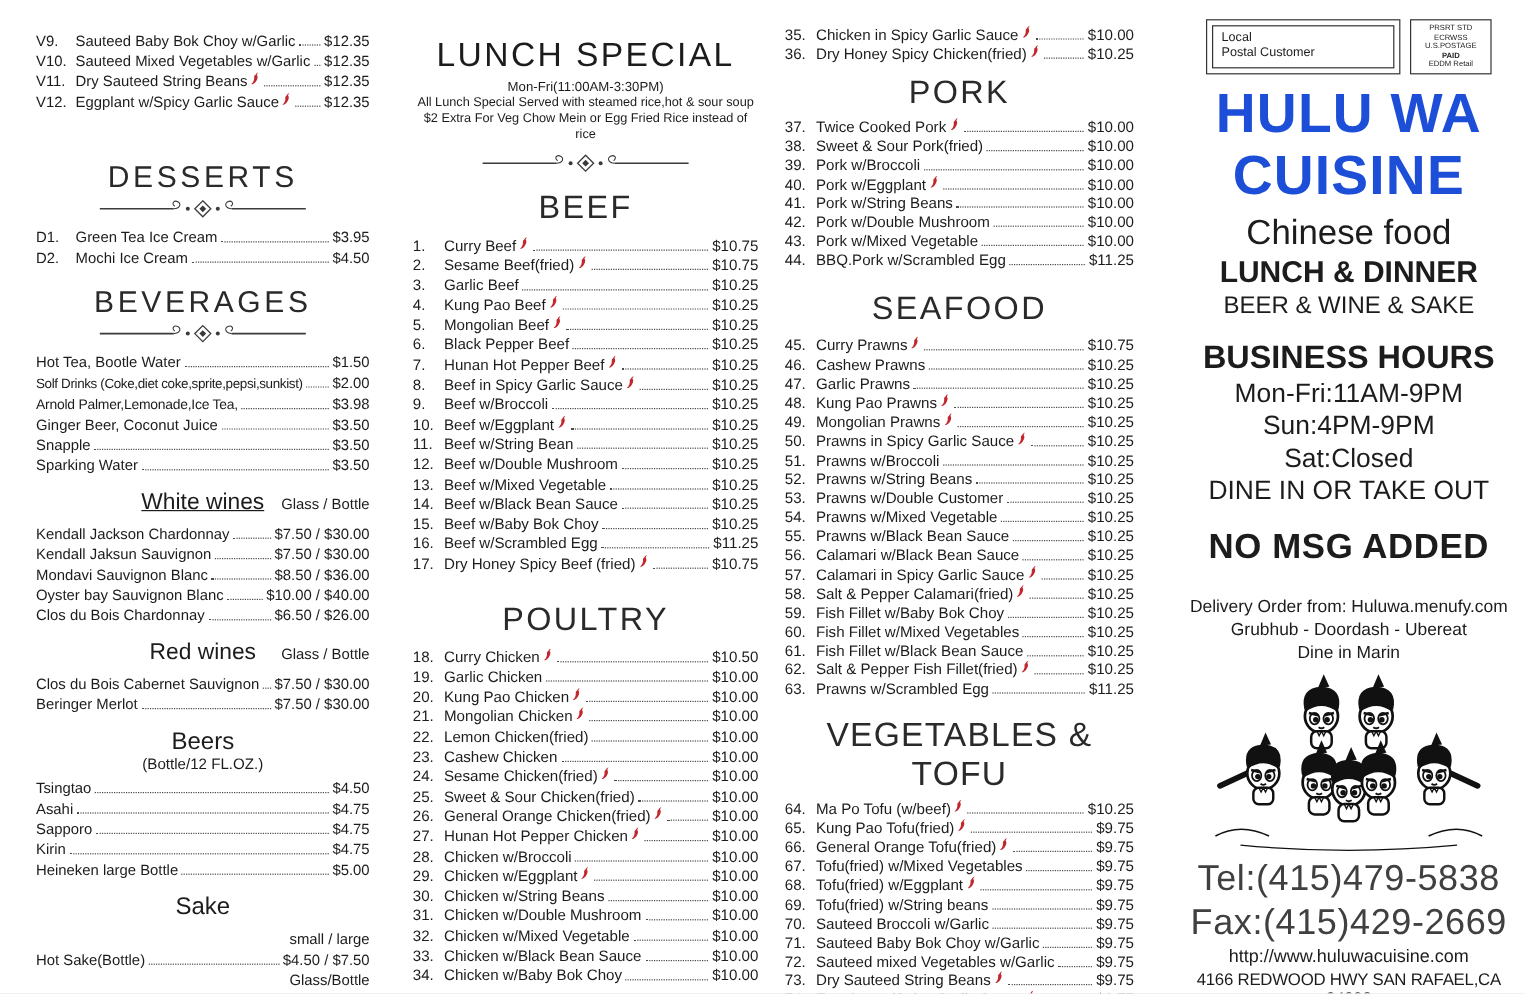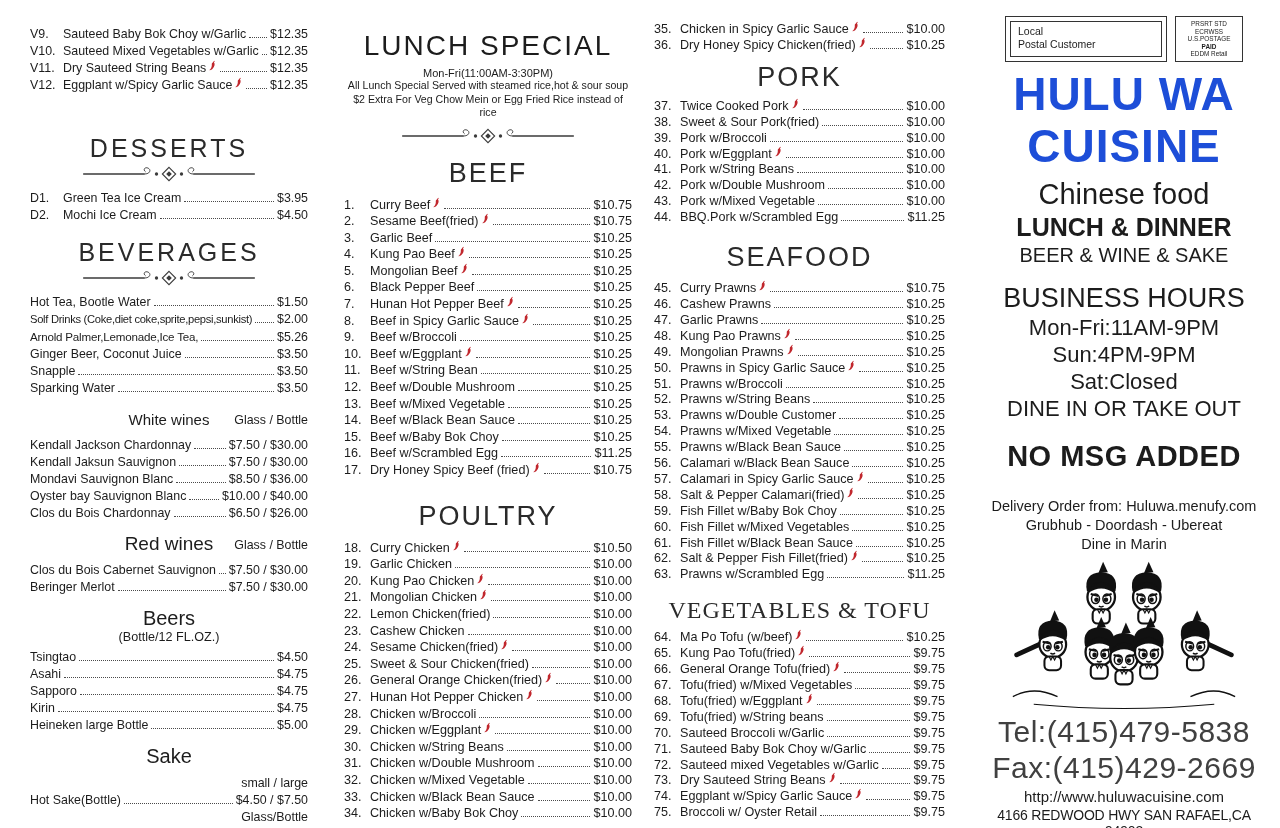--- a/index.html
+++ b/index.html
@@ -38,37 +38,37 @@
   .sec-sake h3{margin-bottom:2px;}
 
   
   .ls-title{font-size:28px;letter-spacing:2px;text-align:center;}
   .ls-note1{font-size:11px;text-align:center;margin-top:5px;}
   .ls-note{font-size:10.6px;text-align:center;line-height:13.5px;}
   .beef-head{margin:12px 0 8px;}
   .poultry-head{margin:22px 0 8px;}
   .pork-head{margin:8px 0 6px;}
   .seafood-head{margin:16px 0 8px;}
-  .vt-head{font-size:24px;margin:14px 0 6px;letter-spacing:1px;font-family:Liberation Serif, serif;}
+  .vt-head{font-size:28px;margin:14px 0 6px;letter-spacing:1px;}
 
   
   .bev-list .row:nth-child(2) .name{font-size:11.2px;letter-spacing:-0.3px;}
   .bev-list .row:nth-child(3) .name{font-size:11.6px;letter-spacing:-0.2px;}
 
   
   .postal{display:flex;justify-content:center;align-items:stretch;gap:8px;margin-bottom:6px;}
   .postal-outer{width:152px;border:1.6px solid #333;padding:4px;display:flex;}
   .postal-inner{flex:1;border:1px solid #333;text-align:left;padding:3px 7px;font-size:10.5px;line-height:13px;}
   .postal-stamp{width:62px;border:1px solid #333;padding:3px 2px;font-size:6.4px;line-height:7.6px;text-align:center;}
   .postal-stamp .b{font-weight:700;}
   .brand-title{font-size:46px;font-weight:700;letter-spacing:1px;line-height:52px;color:#1d4ed8;}
   .brand-sub1{font-size:29px;margin-top:6px;}
   .brand-sub2{font-size:25px;font-weight:700;margin-top:2px;}
   .brand-sub3{font-size:20px;margin-top:2px;}
-  .hours-title{font-size:27px;font-weight:400;margin-top:16px;}
+  .hours-title{font-size:27px;font-weight:700;margin-top:16px;}
   .hours-line{font-size:22px;line-height:27px;}
   .no-msg{font-size:29px;font-weight:700;margin-top:18px;letter-spacing:0.5px;}
   .delivery{font-size:14.5px;line-height:19px;margin-top:24px;}
   .mascot{margin-top:4px;}
   .tel{font-size:30px;line-height:36px;letter-spacing:0.5px;color:#404040;}
   .web{font-size:15px;margin-top:2px;}
   .addr{font-size:14px;font-weight:400;margin-top:2px;letter-spacing:-0.2px;}
 </style>
 </head>
 <body>
@@ -160,21 +160,21 @@
             <span class="price">$1.50</span>
           </div>
           <div class="row">
             <span class="name">Solf Drinks (Coke,diet coke,sprite,pepsi,sunkist)</span>
             <span class="leader"></span>
             <span class="price">$2.00</span>
           </div>
           <div class="row">
             <span class="name">Arnold Palmer,Lemonade,Ice Tea,</span>
             <span class="leader"></span>
-            <span class="price">$5.26</span>
+            <span class="price">$3.98</span>
           </div>
           <div class="row">
             <span class="name">Ginger Beer, Coconut Juice</span>
             <span class="leader"></span>
             <span class="price">$3.50</span>
           </div>
           <div class="row">
             <span class="name">Snapple</span>
             <span class="leader"></span>
             <span class="price">$3.50</span>
@@ -182,21 +182,21 @@
           <div class="row">
             <span class="name">Sparking Water</span>
             <span class="leader"></span>
             <span class="price">$3.50</span>
           </div>
         </div>
     </div>
 
     <div class="sec">
       <div class="subhead">
-        <h3 style="display:inline;font-size:15px;">White wines</h3>
+        <h3 style="display:inline;font-size:19px;text-decoration:underline;">White wines</h3>
         <span class="unit">Glass / Bottle</span>
       </div>
       <div class="list">
           <div class="row">
             <span class="name">Kendall Jackson Chardonnay</span>
             <span class="leader"></span>
             <span class="price">$7.50 / $30.00</span>
           </div>
           <div class="row">
             <span class="name">Kendall Jaksun Sauvignon</span>

